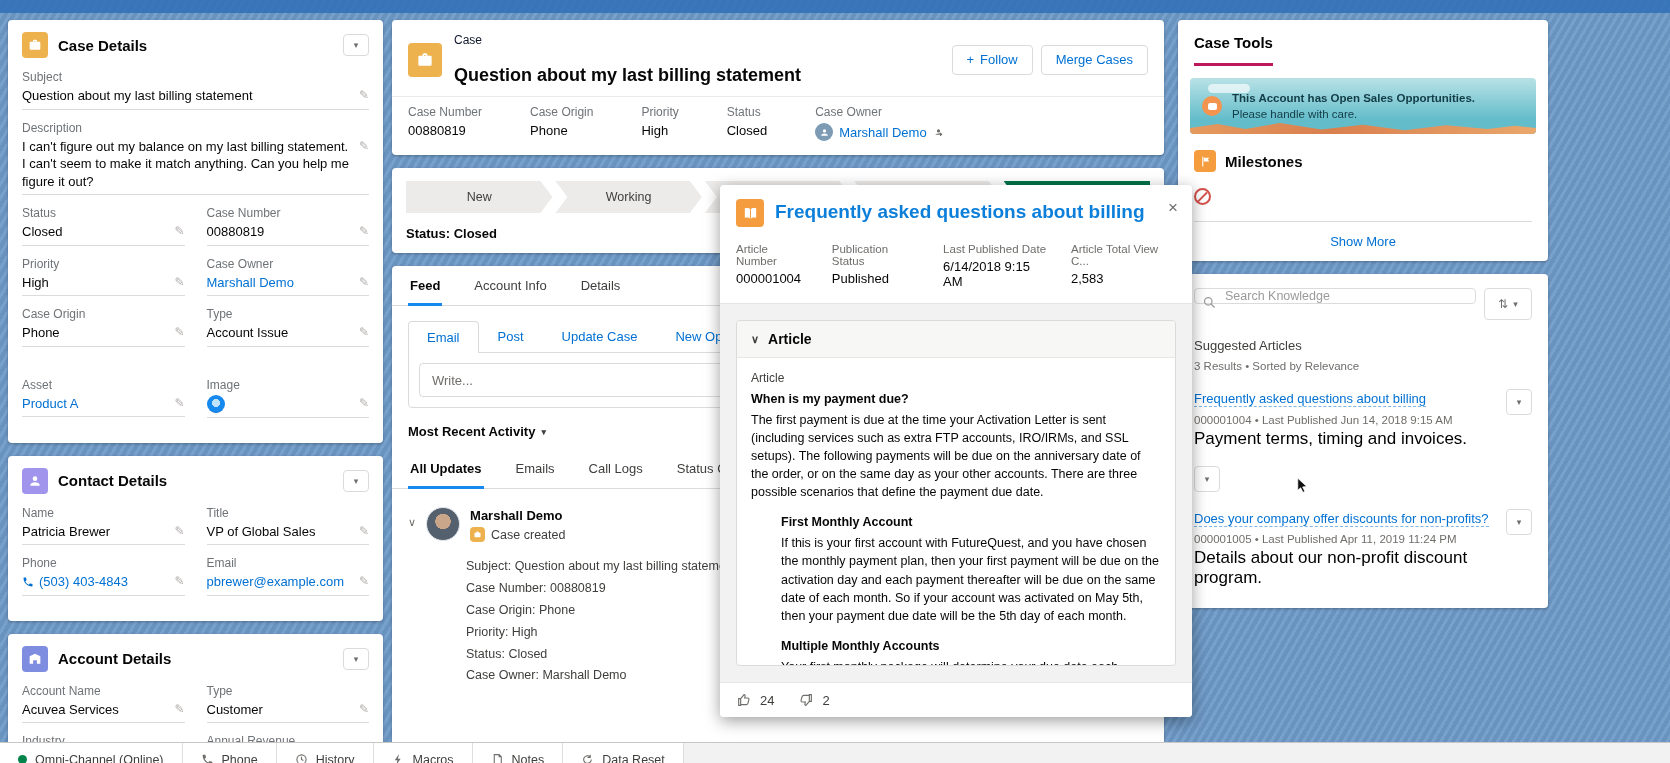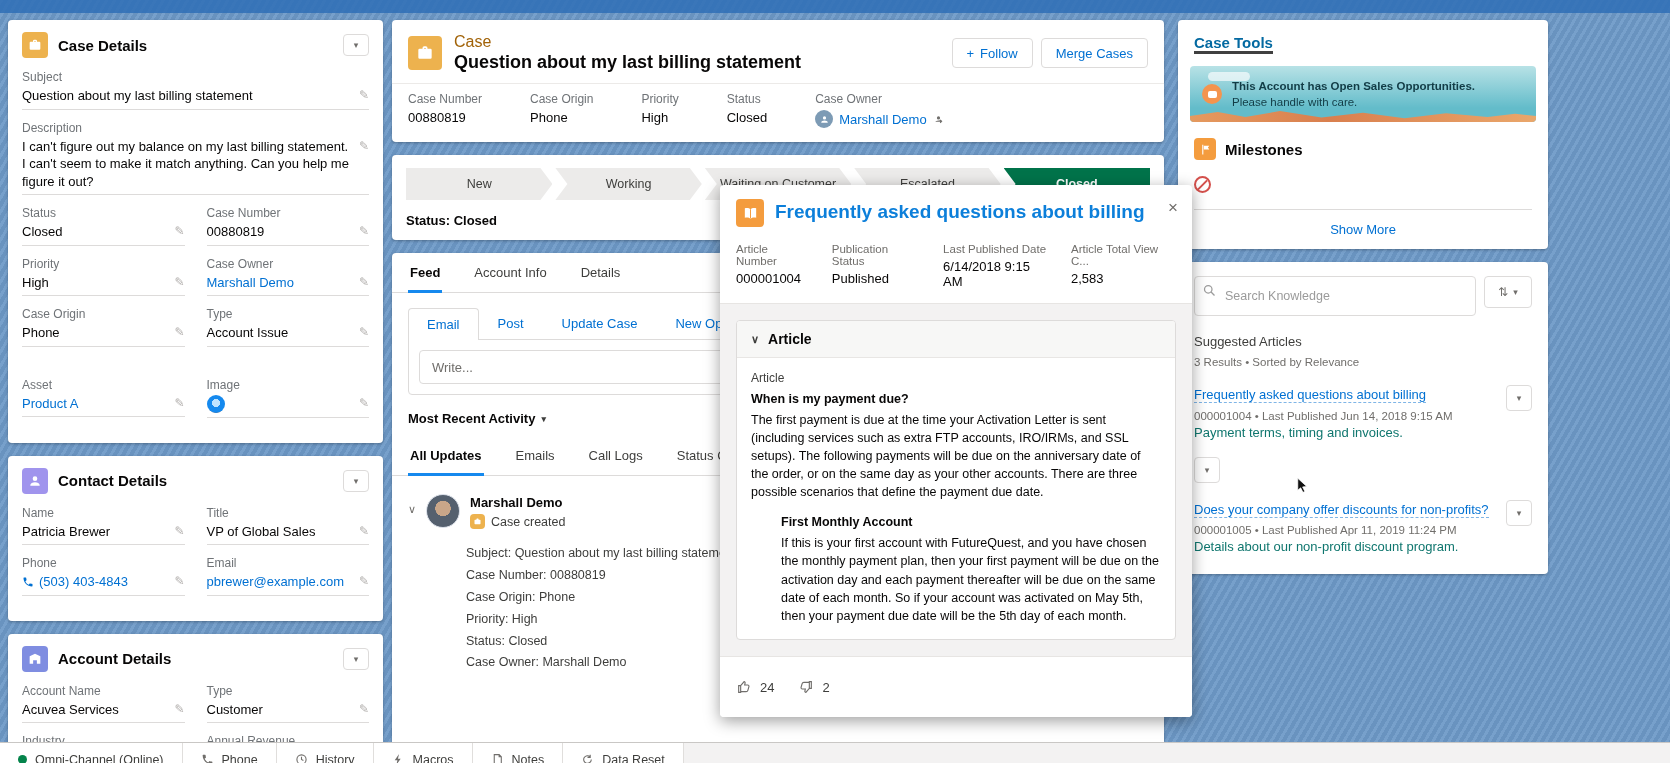--- a/index.html
+++ b/index.html
@@ -34,21 +34,21 @@
   .flabel{font-size:12px;color:#6f7377;margin-bottom:3px}
   .fval{display:flex;align-items:flex-start;justify-content:space-between;border-bottom:1px solid #dddbda;
     padding-bottom:4px;min-height:21px;font-size:13px;color:#080707;line-height:1.35}
   .pencil{color:#b0adab;font-size:12px;flex:none;margin-left:6px;cursor:pointer}
   .link{color:#0070d2;cursor:pointer;text-decoration:none}
   .gap-top{margin-top:20px}
   .thumb-img{width:18px;height:18px;border-radius:50%;background:radial-gradient(circle at 50% 45%,#bfe3ff 0 30%,#1589ee 31% 70%,#0b5cab 71%)}
 
   
   .hdr-row{display:flex;align-items:center;gap:12px;padding:13px 16px 10px}
-  .hdr-entity{font-size:16px;color:#a16207;margin-bottom:1px}
+  .hdr-entity{font-size:12px;color:#0f172a;margin-bottom:18px}
   .hdr-title{font-size:18px;font-weight:bold;color:#080707}
   .hdr-btns{margin-left:auto;display:flex;gap:8px}
   .btn{height:30px;border:1px solid #dddbda;border-radius:4px;background:#fff;color:#0070d2;
     font-size:13px;padding:0 14px;display:flex;align-items:center;gap:6px;cursor:pointer;font-family:inherit}
   .hdr-fields{display:flex;gap:48px;padding:8px 16px 14px;border-top:1px solid #eceae8}
   .hf .flabel{margin-bottom:4px}
   .hf-val{font-size:13px;color:#080707;display:flex;align-items:center;gap:6px}
   .mini-avatar{width:18px;height:18px;border-radius:50%;background:#7d9bb5;display:inline-flex;align-items:center;justify-content:center;flex:none}
 
   
@@ -87,21 +87,21 @@
   .fi-caret{color:#706e6b;font-size:11px;margin-top:9px;cursor:pointer}
   .avatar{width:34px;height:34px;border-radius:50%;border:1px solid #d8dde6;flex:none;
     background:radial-gradient(circle at 50% 42%,#c9a689 0 31%,#55606e 32%)}
   .fi-name{font-weight:bold;color:#080707;font-size:13px;padding-top:1px}
   .fi-action{display:flex;align-items:center;gap:6px;margin-top:4px;font-size:12.5px;color:#3e3e3c}
   .fi-details{margin:14px 0 0 58px;font-size:12.5px;color:#3e3e3c;line-height:1.75}
   .feed-card{min-height:560px}
 
   
   .tools-head{padding:14px 16px 0}
-  .tools-title{font-size:15px;font-weight:bold;color:#0369a1;display:inline-block;border-bottom:3px solid #404040;padding-bottom:0}
+  .tools-title{font-size:15px;font-weight:bold;color:#000000;display:inline-block;border-bottom:3px solid #be185d;padding-bottom:12px}
   .banner{margin:12px 12px 14px;height:56px;border-radius:4px;position:relative;overflow:hidden;
     background:linear-gradient(180deg,#b8e2e6 0%,#63bcca 75%,#63bcca 100%);
     display:flex;align-items:center;gap:10px;padding:0 12px}
   .banner::before{content:"";position:absolute;left:18px;top:6px;width:42px;height:9px;border-radius:6px;background:rgba(255,255,255,.65)}
   .banner::after{content:"";position:absolute;left:0;right:0;bottom:0;height:11px;
     background:linear-gradient(90deg,#e59a5f,#d97f4e 40%,#eaa76b);
     clip-path:polygon(0 45%,8% 10%,16% 55%,26% 0,38% 60%,50% 15%,62% 65%,74% 20%,86% 55%,94% 25%,100% 45%,100% 100%,0 100%)}
   .banner-icon{width:20px;height:20px;border-radius:50%;background:#f4944e;z-index:1;flex:none;
     display:flex;align-items:center;justify-content:center}
   .banner-icon span{width:9px;height:7px;background:#fff;border-radius:2px;display:block}
@@ -115,32 +115,32 @@
   .mile-overdue{font-size:12px;color:#c23934;font-style:italic;margin:5px 0 6px}
   .mile-link{font-size:13px}
   .violation{width:17px;height:17px;border:2px solid #d4504c;border-radius:50%;position:relative;margin-top:4px;flex:none;cursor:pointer}
   .violation::after{content:"";position:absolute;left:0px;top:5.5px;width:13px;height:2px;background:#d4504c;transform:rotate(-45deg)}
   .showmore{border-top:1px solid #dddbda;margin-top:16px;padding:12px;text-align:center;font-size:13px}
 
   .kn{padding:14px 16px 20px}
   .kn-title{font-size:15px;font-weight:bold;color:#080707;margin-bottom:13px}
   .kn-search{display:flex;gap:8px}
   .kn-input-wrap{flex:1;position:relative}
-  .kn-input{width:100%;height:40px;border:1px solid #dddbda;border-radius:4px;padding:0 10px 0 30px;
+  .kn-input{width:100%;height:16px;border:1px solid #dddbda;border-radius:4px;padding:0 10px 0 30px;
     font-size:12.5px;font-family:inherit;color:#080707}
   .kn-input::placeholder{color:#9b9b9b}
   .search-glyph{position:absolute;left:8px;top:7px}
   .kn-sort{width:48px;height:32px;border:1px solid #dddbda;border-radius:4px;background:#fff;display:flex;
     align-items:center;justify-content:center;gap:5px;color:#706e6b;cursor:pointer;font-size:12px}
   .kn-sug{margin-top:18px;font-size:13px;color:#3e3e3c}
   .kn-count{margin-top:7px;font-size:11.5px;color:#706e6b}
   .kn-item{margin-top:17px;display:flex;justify-content:space-between;gap:10px}
   .kn-item-title{font-size:13px;color:#0070d2;display:inline;border-bottom:1px dashed #7fb5e6;cursor:pointer;line-height:1.5}
   .kn-meta{margin-top:5px;font-size:11.5px;color:#706e6b}
-  .kn-desc{margin-top:3px;font-size:13px;color:#0f766e}
+  .kn-desc{margin-top:3px;font-size:17px;color:#000000}
   .kn-dd{width:26px;height:26px;border:1px solid #dddbda;border-radius:4px;background:#fff;color:#706e6b;
     font-size:9px;display:flex;align-items:center;justify-content:center;cursor:pointer;flex:none}
 
   
   .modal{position:absolute;left:720px;top:185px;width:472px;height:532px;background:#fff;border-radius:4px;
     box-shadow:0 4px 16px rgba(0,0,0,.38);z-index:20;display:flex;flex-direction:column;overflow:hidden}
   .modal-head{display:flex;align-items:flex-start;gap:11px;padding:14px 14px 8px 16px}
   .modal-title{font-size:19px;color:#0c7fda;flex:1;padding-top:2px}
   .modal-close{color:#706e6b;font-size:17px;cursor:pointer;line-height:1}
   .modal-fields{display:flex;gap:22px;padding:8px 16px 14px}
@@ -149,21 +149,21 @@
   .modal-body{background:#f3f2f2;flex:1;padding:16px;overflow:hidden;display:flex;flex-direction:column;border-top:1px solid #e7e5e3}
   .article-panel{background:#fff;border:1px solid #dddbda;border-radius:4px;flex:1;overflow:hidden;display:flex;flex-direction:column}
   .ap-head{background:#f7f7f6;padding:10px 14px;font-size:14px;font-weight:bold;color:#080707;display:flex;
     align-items:center;gap:9px;border-bottom:1px solid #e8e6e4;cursor:pointer}
   .ap-head .caret{font-size:11px}
   .ap-body{padding:12px 14px;font-size:12.5px;color:#080707;line-height:1.45;overflow:hidden}
   .ap-label{font-size:12px;color:#3e3e3c;margin-bottom:3px}
   .ap-q{font-weight:bold;margin-bottom:2px}
   .ap-ind{margin-left:30px;margin-top:12px}
   .ap-ind .ap-q{margin-bottom:3px}
-  .modal-foot{display:flex;align-items:center;gap:24px;padding:22px 16px;background:#fff;border-top:1px solid #e7e5e3}
+  .modal-foot{display:flex;align-items:center;gap:24px;padding:9px 16px;background:#fff;border-top:1px solid #e7e5e3}
   .vote{display:flex;align-items:center;gap:8px;color:#3e3e3c;font-size:13px;cursor:pointer}
 
   
   .utilbar{position:absolute;left:0;bottom:-13px;height:34px;width:100%;background:#f3f2f2;
     border-top:1px solid #c9c7c5;display:flex;align-items:flex-start;z-index:5}
   .util-item{display:flex;align-items:center;gap:8px;padding:4px 18px;height:100%;background:#fff;
     border-right:1px solid #e0dedc;font-size:12.5px;color:#3e3e3c;cursor:pointer;white-space:nowrap}
   .dot{width:9px;height:9px;border-radius:50%;background:#04844b;flex:none}
 
   .cursor{position:absolute;left:1294px;top:476px;z-index:40;pointer-events:none}

